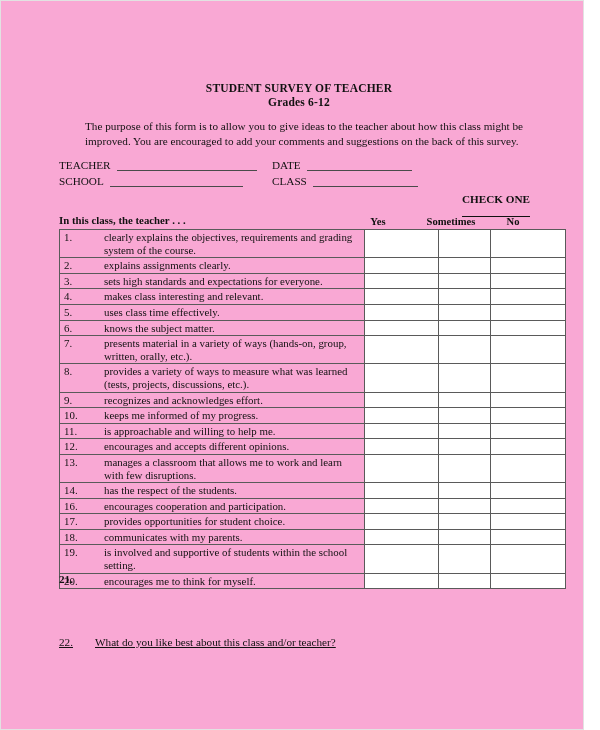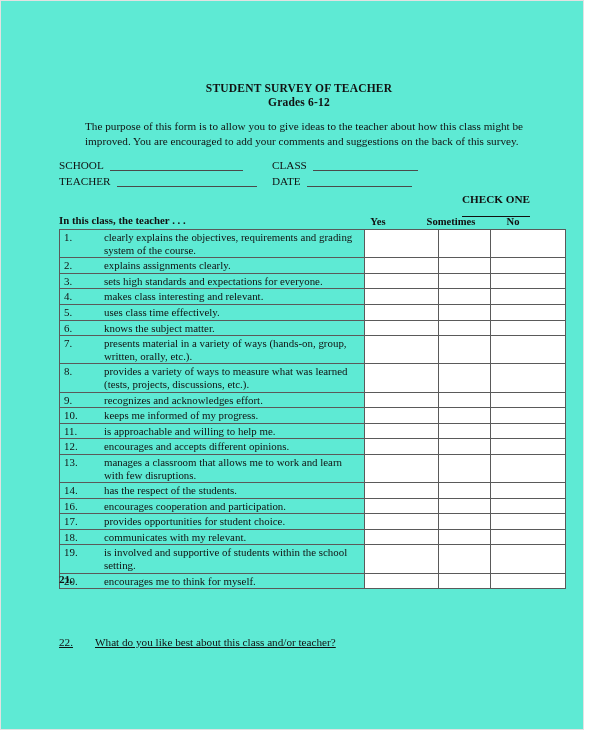--- a/index.html
+++ b/index.html
@@ -12,21 +12,21 @@
     height: 730px;
     font-family: "Liberation Serif", "DejaVu Serif", serif;
     color: #111111;
     overflow: hidden;
   }
   .page {
     position: relative;
     box-sizing: border-box;
     width: 584px;
     height: 730px;
-    background: #5eead4;
+    background: #f9a8d4;
     border: 1px solid #e2e2e2;
     padding: 0;
   }
   .sheet {
     position: absolute;
     left: 58px;
     top: 0;
     width: 480px;
   }
 
@@ -195,40 +195,40 @@
   <div class="sheet">
 
     <div class="title-block">
       <div class="title-main">STUDENT SURVEY OF TEACHER</div>
       <div class="title-sub">Grades 6-12</div>
     </div>
 
     <div class="intro">The purpose of this form is to allow you to give ideas to the teacher about how this class might be improved. You are encouraged to add your comments and suggestions on the back of this survey.</div>
 
     <div class="fields">
+      <div class="field-row">
+        <div class="field-group fg-teacher">
+          <span class="field-label">TEACHER</span>
+          <span class="field-line"></span>
+        </div>
+        <div class="field-group fg-date">
+          <span class="field-label">DATE</span>
+          <span class="field-line"></span>
+        </div>
+      </div>
       <div class="field-row">
         <div class="field-group fg-school">
           <span class="field-label">SCHOOL</span>
           <span class="field-line"></span>
         </div>
         <div class="field-group fg-class">
           <span class="field-label">CLASS</span>
           <span class="field-line"></span>
         </div>
       </div>
-      <div class="field-row">
-        <div class="field-group fg-teacher">
-          <span class="field-label">TEACHER</span>
-          <span class="field-line"></span>
-        </div>
-        <div class="field-group fg-date">
-          <span class="field-label">DATE</span>
-          <span class="field-line"></span>
-        </div>
-      </div>
     </div>
 
     <div class="check-one">
       <span>CHECK ONE</span>
     </div>
 
     <div class="prompt">In this class, the teacher . . .</div>
 
     <div class="col-headers">
       <div class="ch ch-yes">Yes</div>
@@ -345,21 +345,21 @@
           </tr>
           <tr class="row-1line">
             <td class="num">17.</td>
             <td class="stmt">provides opportunities for student choice.</td>
             <td class="opt opt-yes"></td>
             <td class="opt opt-some"></td>
             <td class="opt opt-no"></td>
           </tr>
           <tr class="row-1line">
             <td class="num">18.</td>
-            <td class="stmt">communicates with my relevant.</td>
+            <td class="stmt">communicates with my parents.</td>
             <td class="opt opt-yes"></td>
             <td class="opt opt-some"></td>
             <td class="opt opt-no"></td>
           </tr>
           <tr class="row-2line">
             <td class="num">19.</td>
             <td class="stmt">is involved and supportive of students within the school setting.</td>
             <td class="opt opt-yes"></td>
             <td class="opt opt-some"></td>
             <td class="opt opt-no"></td>

